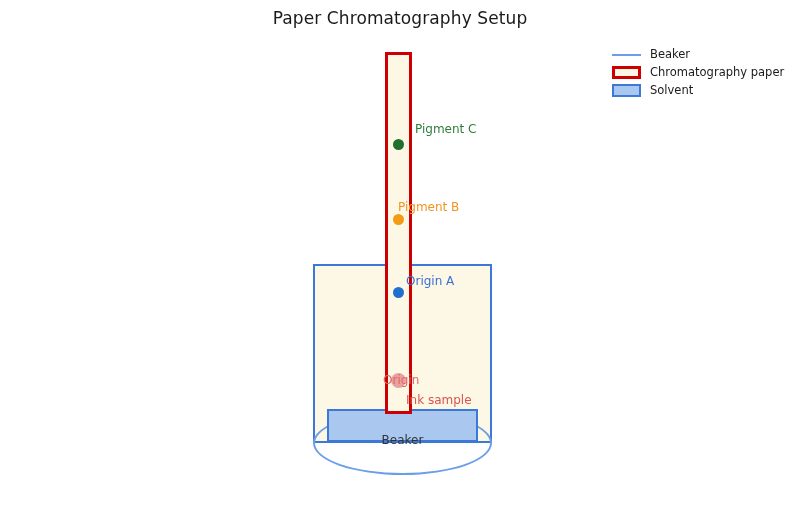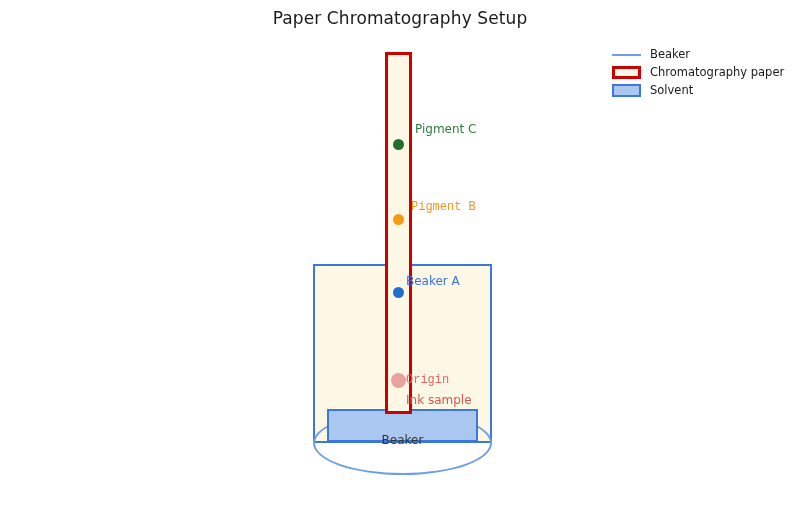--- a/index.html
+++ b/index.html
@@ -99,24 +99,24 @@
     background: rgba(205, 40, 60, 0.42);
   }
 
   .spot-label {
     position: absolute;
     font-size: 12px;
     white-space: nowrap;
     font-family: "DejaVu Sans", sans-serif;
   }
   .lbl-a { left: 406px; top: 274px; color: #3b6fd8; }
-  .lbl-b { left: 411px; top: 200px; color: #f2941f; font-family: Liberation Mono, monospace; }
+  .lbl-b { left: 398px; top: 200px; color: #f2941f; }
   .lbl-c { left: 415px; top: 122px; color: #2f7d3c; }
   .lbl-ink { left: 406px; top: 362px; color: #d9534f; margin-top: 31px; }
-  .lbl-origin { left: 406px; top: 373px; color: #e06666; font-family: Liberation Mono, monospace; }
+  .lbl-origin { left: 383px; top: 373px; color: #e06666; }
 
   .beaker-label {
     position: absolute;
     left: 313px;
     top: 433px;
     width: 179px;
     text-align: center;
     font-size: 12px;
     color: #333333;
     font-family: "DejaVu Sans", sans-serif;
@@ -179,21 +179,21 @@
   <div class="solvent"></div>
   <div class="paper"></div>
 
   <div class="spot spot-origin"></div>
   <div class="spot spot-a"></div>
   <div class="spot spot-b"></div>
   <div class="spot spot-c"></div>
 
   <div class="spot-label lbl-c">Pigment C</div>
   <div class="spot-label lbl-b">Pigment B</div>
-  <div class="spot-label lbl-a">Beaker A</div>
+  <div class="spot-label lbl-a">Origin A</div>
   <div class="spot-label lbl-ink">Ink sample</div>
   <div class="spot-label lbl-origin">Origin</div>
 
   <div class="beaker-label">Beaker</div>
 
   <div class="legend">
     <div class="legend-row">
       <span class="legend-swatch sw-line"></span>
       <span class="legend-label">Beaker</span>
     </div>

